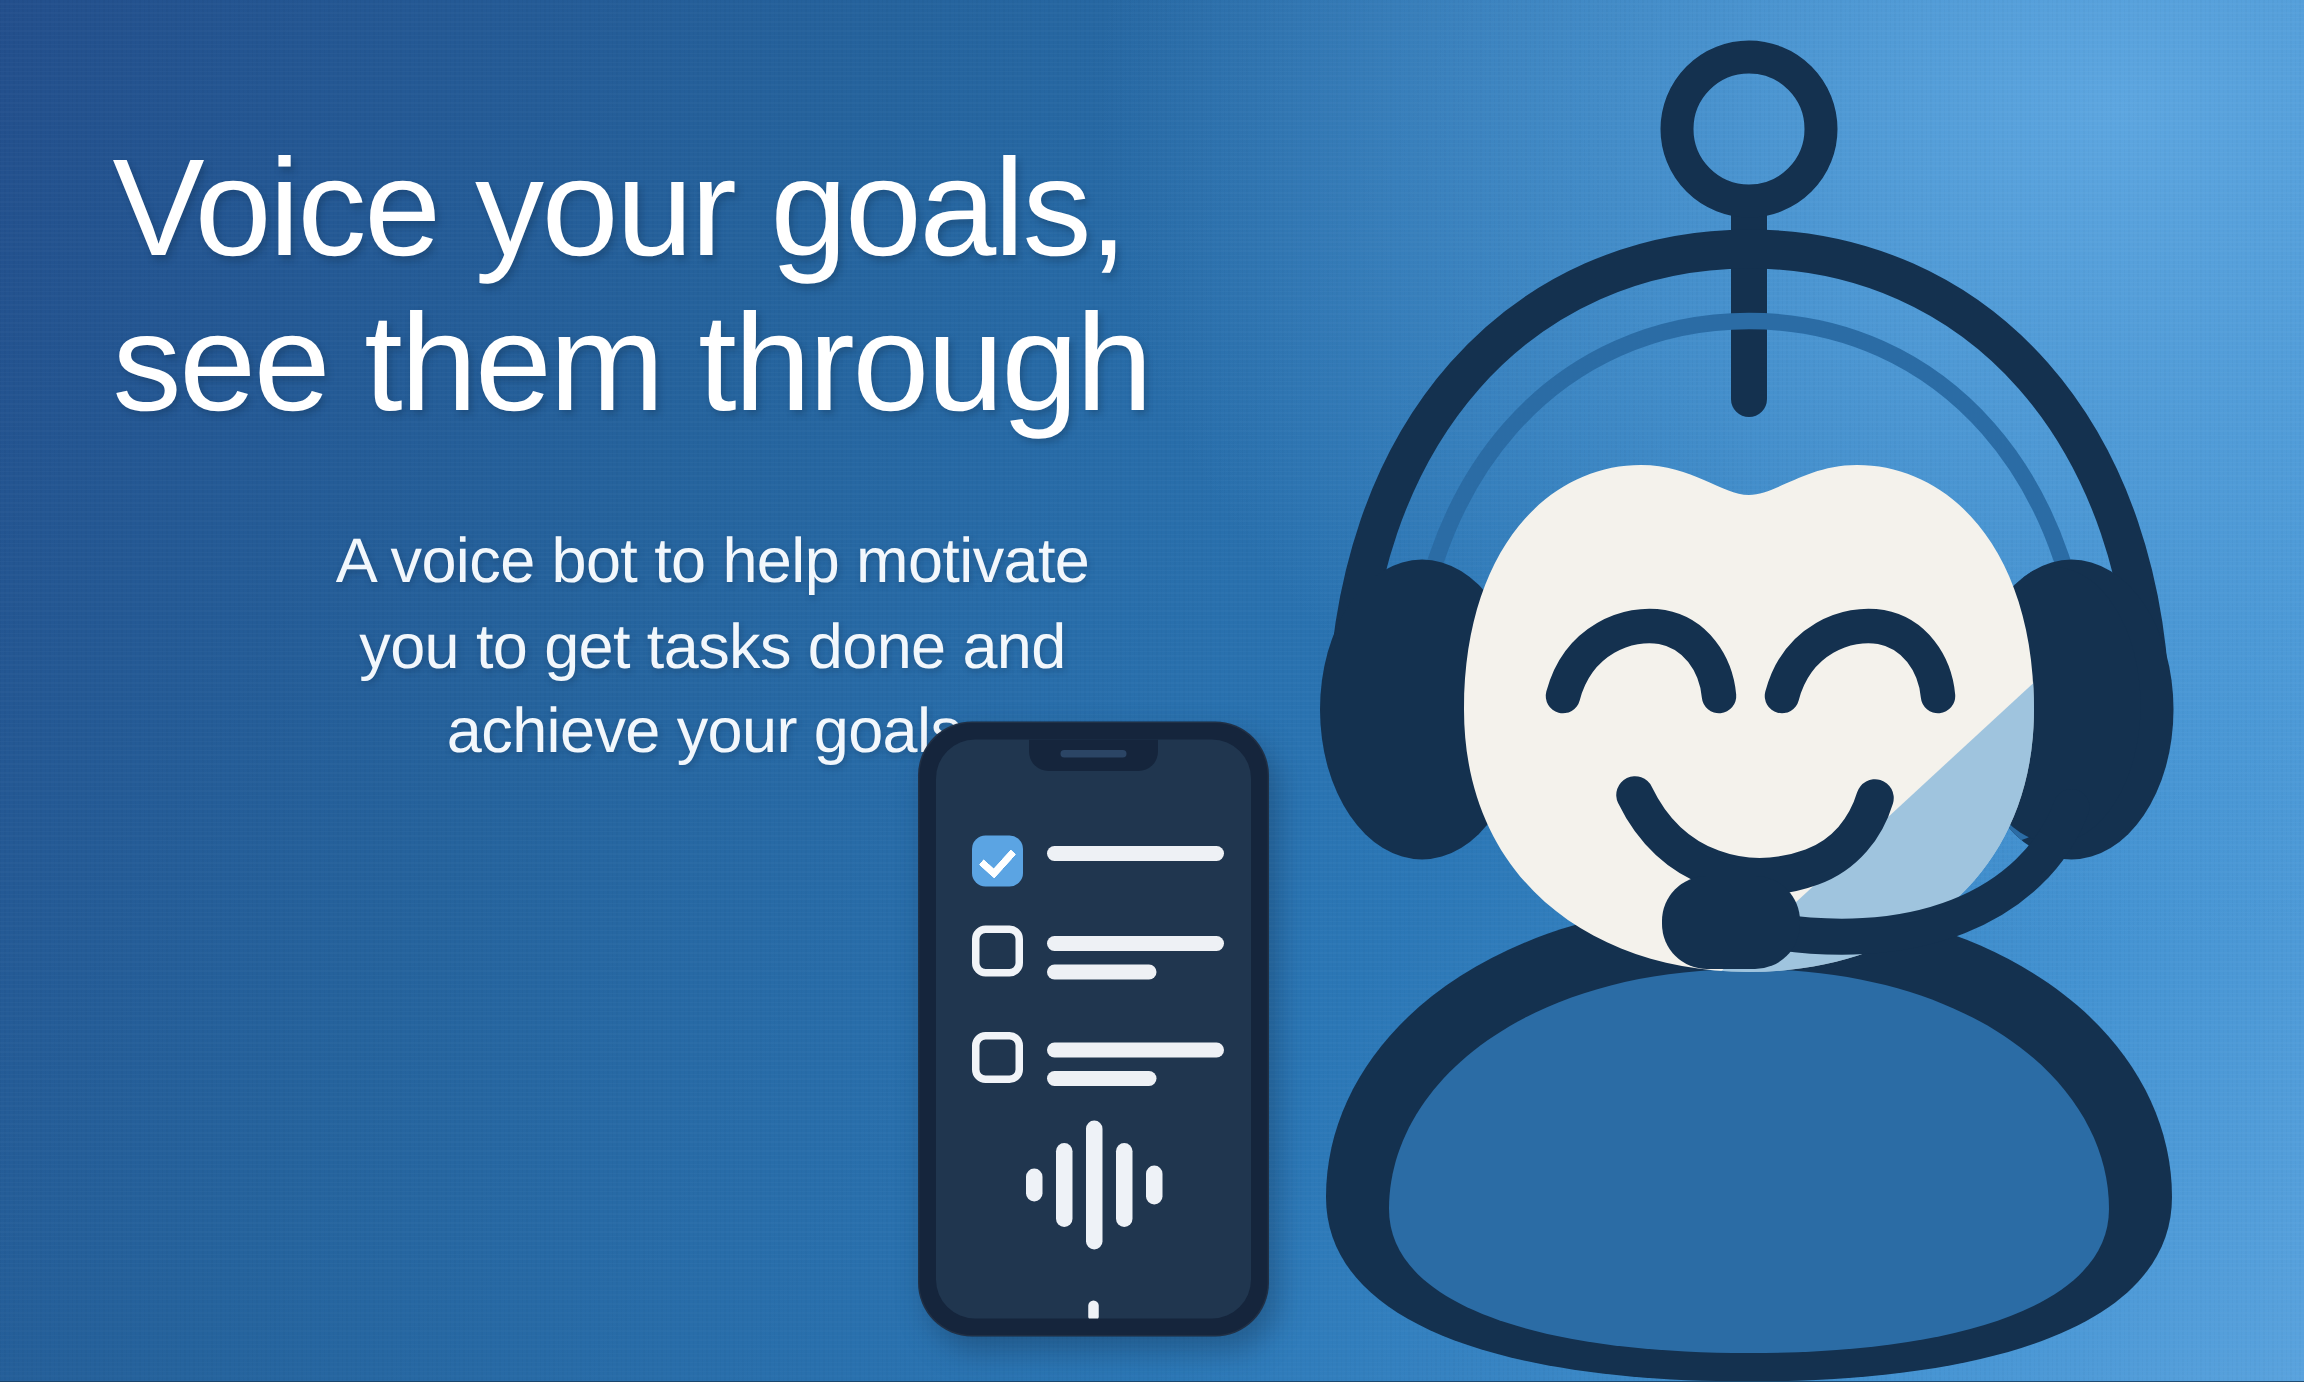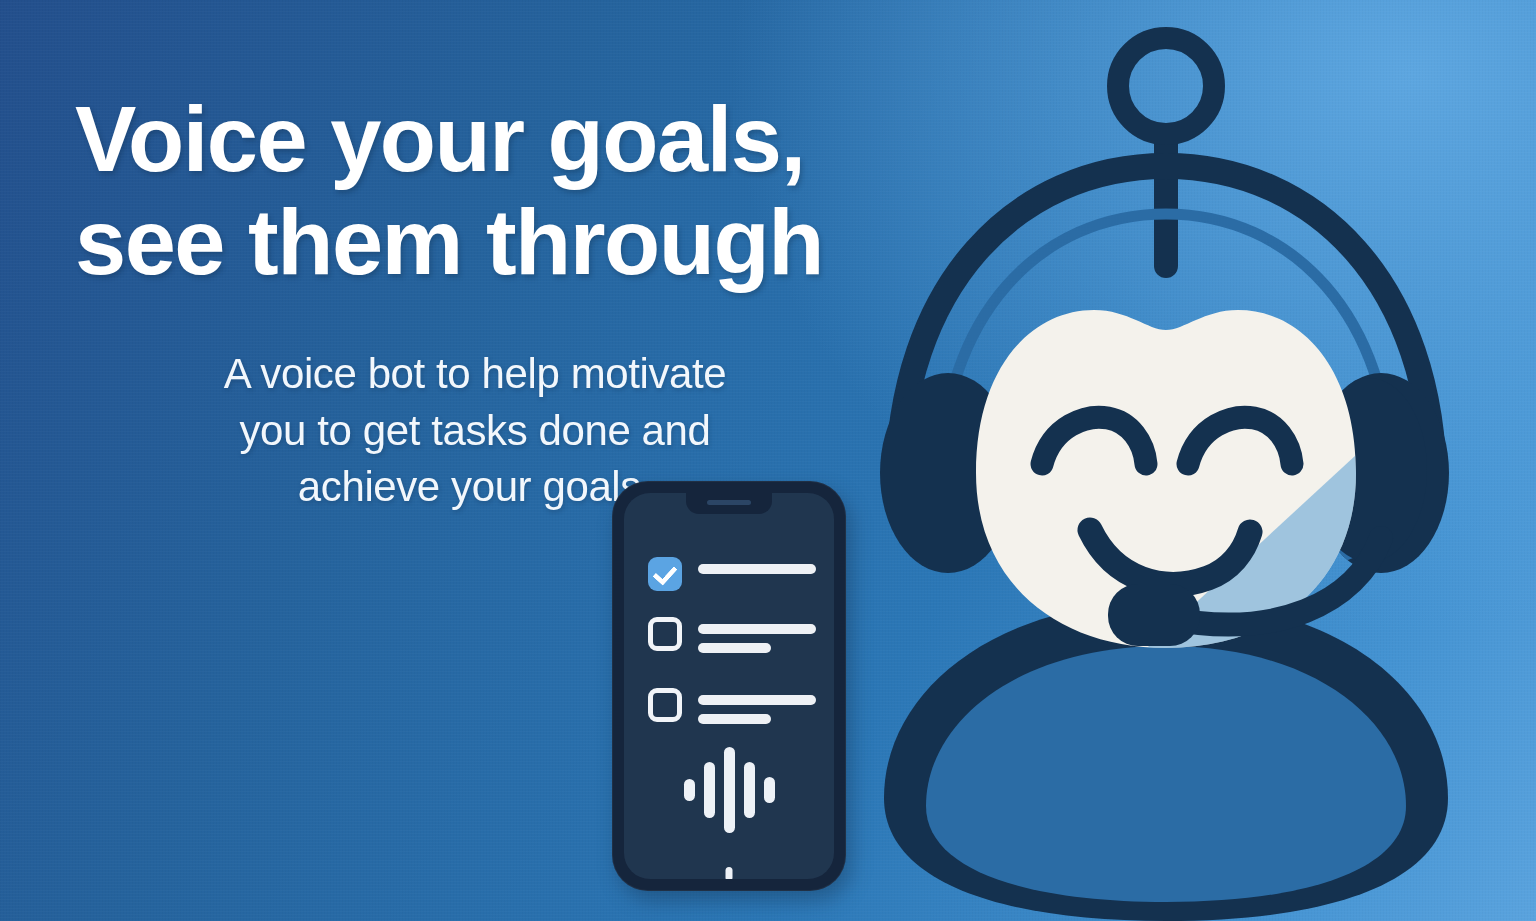--- a/index.html
+++ b/index.html
@@ -36,21 +36,21 @@
     position: absolute;
     left: 75px;
     top: 88px;
     width: 800px;
   }
   #headline {
     margin: 0;
     color: #ffffff;
     font-size: 92px;
     line-height: 1.12;
-    font-weight: 700;
+    font-weight: 400;
     letter-spacing: -1.5px;
     text-shadow: 2px 3px 5px rgba(10,35,62,.28);
     white-space: pre-line;
   }
   #subhead {
     margin: 52px 0 0 0;
     color: #f2f7fc;
     font-size: 42px;
     line-height: 1.35;
     font-weight: 400;

